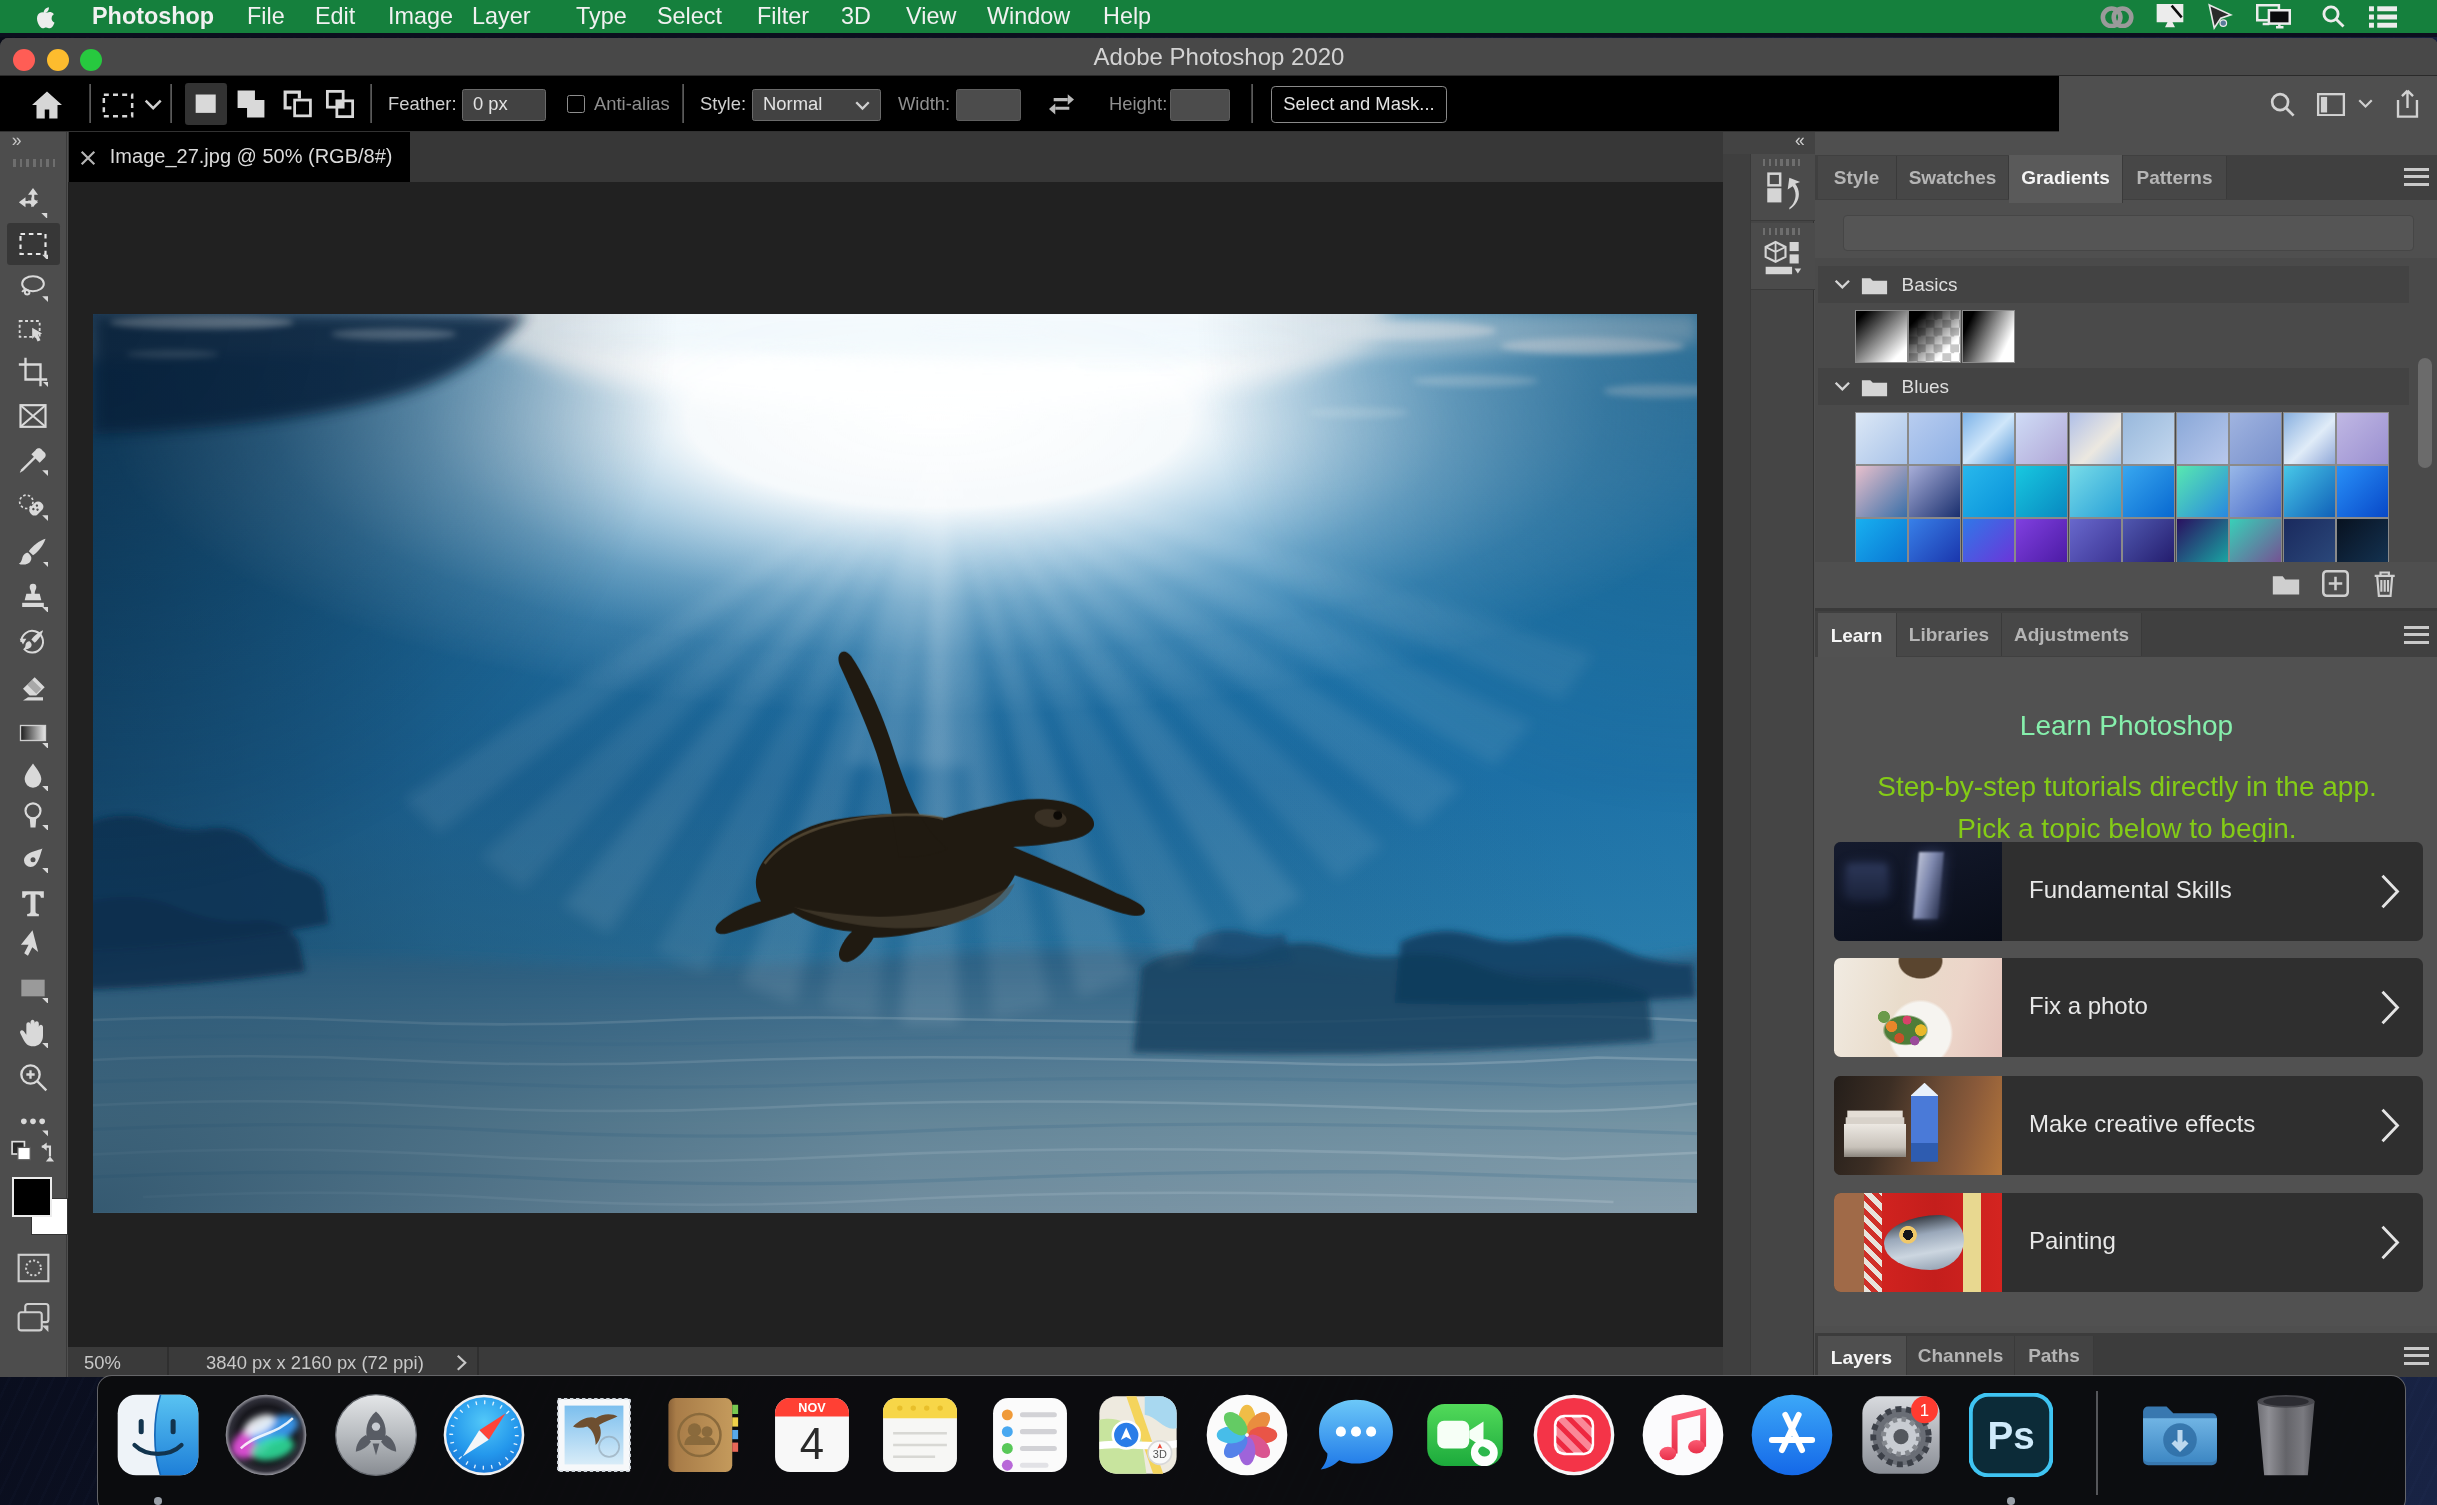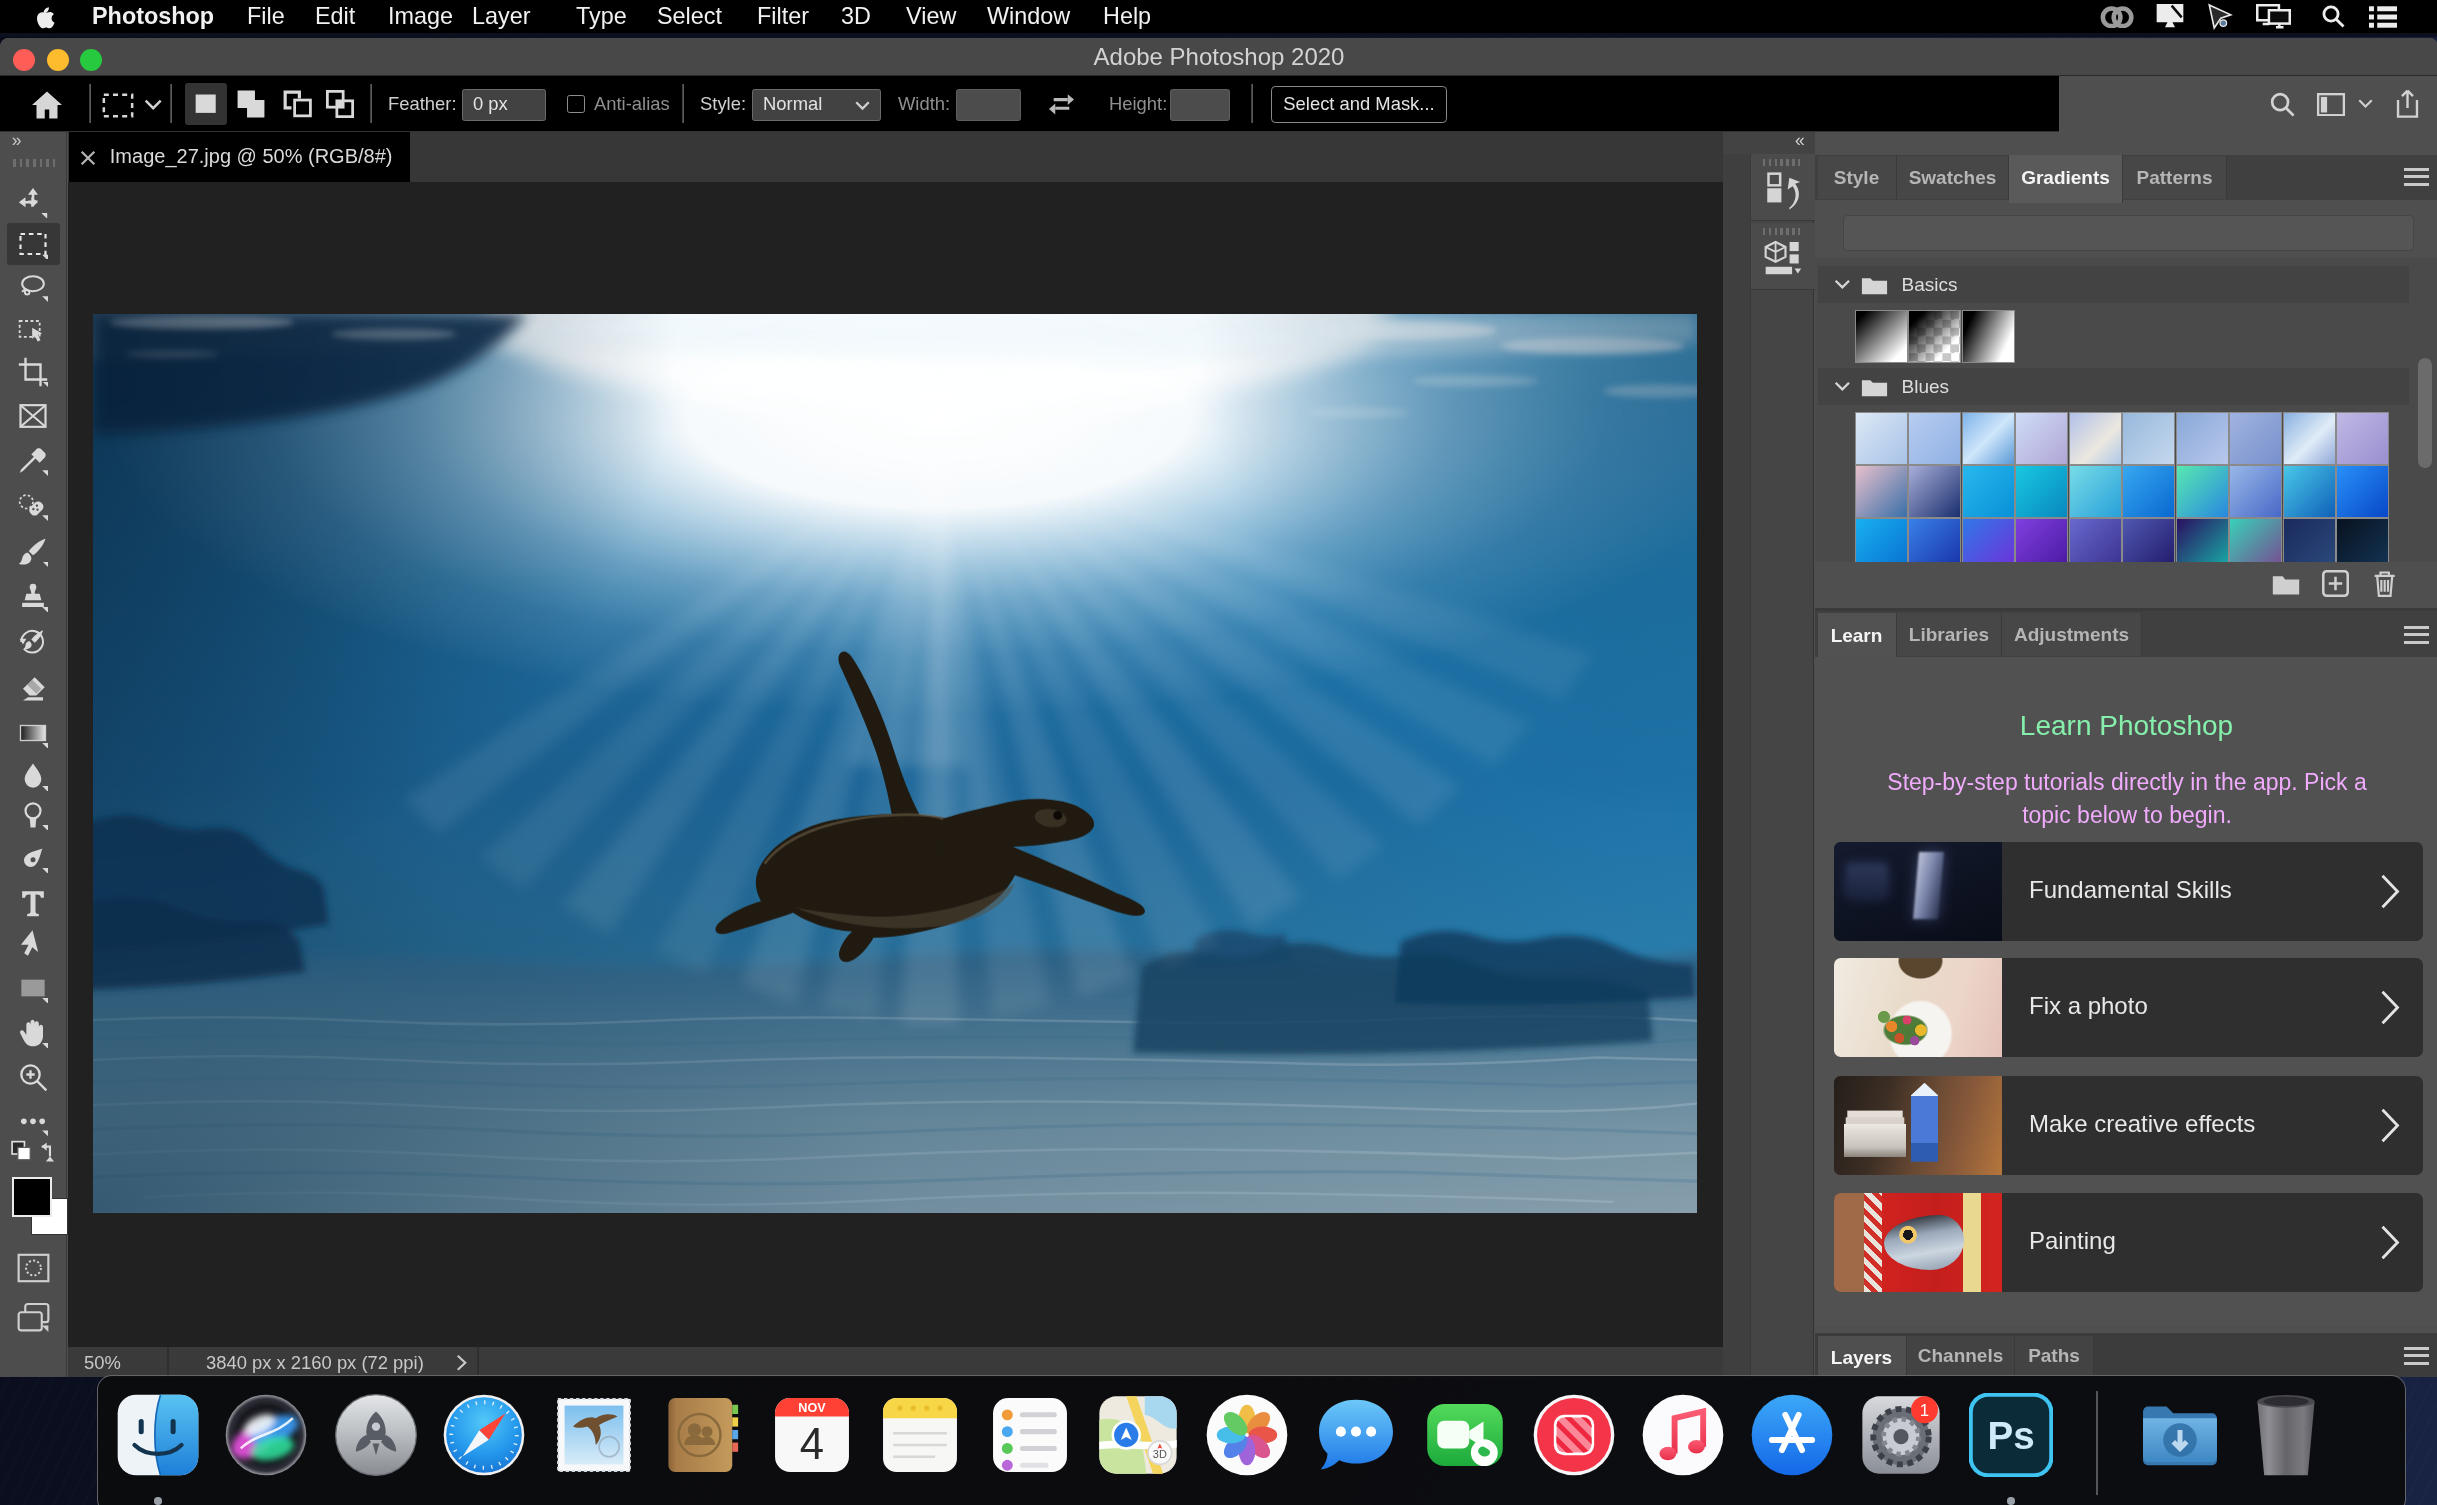--- a/index.html
+++ b/index.html
@@ -2,21 +2,21 @@
 <html style="font-size:13.4px"><head><meta charset="utf-8">
 <style>
 *{margin:0;padding:0;box-sizing:border-box}
 html,body{width:2438px;height:1505px;overflow:hidden;background:#10152b}
 body{font-family:"Liberation Sans",sans-serif;-webkit-font-smoothing:antialiased}
 #screen{position:absolute;inset:0;width:2438px;height:1505px;overflow:hidden}
 .abs{position:absolute}
 #desktop{position:absolute;inset:0;background:linear-gradient(112deg,#080b18 0%,#0c1124 35%,#111a36 65%,#182344 100%)}
 #desktop:before{content:"";position:absolute;inset:0;background:repeating-linear-gradient(115deg,rgba(90,120,200,0.025) 0 2.5px,transparent 2.5px 13.4px)}
 
-#menubar{position:absolute;left:0;top:0;width:2438px;height:33px;background:#000000;color:#f1f1f1;font-size:23.4px}
+#menubar{position:absolute;left:0;top:0;width:2438px;height:33px;background:#15803d;color:#f1f1f1;font-size:23.4px}
 #menubar .mi{position:absolute;top:0;line-height:33px;white-space:nowrap}
 
 #window{position:absolute;left:0;top:38px;width:2438px;height:1339px;background:#4f4f4f;border-radius:8.4px 8.4px 0 0;overflow:hidden}
 #titlebar{position:absolute;left:0;top:0;width:2438px;height:38px;background:#484848;border-bottom:0.8px solid #2a2a2a}
 #titlebar .title{position:absolute;left:0;right:0;top:0;line-height:38px;text-align:center;color:#d3d3d3;font-size:24px}
 .tl{position:absolute;top:11px;width:22px;height:22px;border-radius:50%}
 
 #optbar{position:absolute;left:0;top:38px;width:2059px;height:56px;background:#000000;border-bottom:0.8px solid #323232}
 #optbar .lbl{position:absolute;color:#cfcfcf;font-size:18.4px;line-height:56px;white-space:nowrap}
 #optbar .dis{color:#8f8f8f}
@@ -692,21 +692,21 @@
     <div class="abs" style="left:0;top:476px;width:623px;height:2.5px;background:#3a3a3a"></div>
 
     <div class="ptabbar" style="top:479px;height:47px;background:#404040">
       <div class="ptab on" style="left:2.5px;top:1.7px;width:79px;height:47px;line-height:45px;background:#525252">Learn</div>
       <div class="ptab" style="left:82px;top:1.7px;width:105px;height:43px;line-height:43px">Libraries</div>
       <div class="ptab" style="left:187px;top:1.7px;width:140px;height:43px;line-height:43px">Adjustments</div>
       <div class="burger" style="left:589px;top:15px"></div>
     </div>
     <div class="abs" style="left:0;top:525px;width:623px;height:669px;background:#515151">
       <div class="abs" style="left:0;top:53px;width:623px;text-align:center;color:#86efac;font-size:28px">Learn Photoshop</div>
-      <div class="abs" style="left:53px;top:109px;width:518px;text-align:center;color:#f0abfc;font-size:23px;line-height:33px">Step-by-step tutorials directly in the app. Pick a topic below to begin.</div>
+      <div class="abs" style="left:53px;top:109px;width:518px;text-align:center;color:#84cc16;font-size:28px;line-height:42px">Step-by-step tutorials directly in the app. Pick a topic below to begin.</div>
       <div class="card" style="top:185px">
         <div class="cthumb" id="th1"></div>
         <span class="abs" style="left:195px;top:34px">Fundamental Skills</span>
         <svg class="chev" viewBox="0 0 24 44">
               <path fill="none" stroke="#e4e4e4" stroke-width="3.4" d="M3 3l18 19L3 41"></path>
             </svg>
       </div>
       <div class="card" style="top:301px">
         <div class="cthumb" id="th2"></div>
         <span class="abs" style="left:195px;top:34px">Fix a photo</span>

